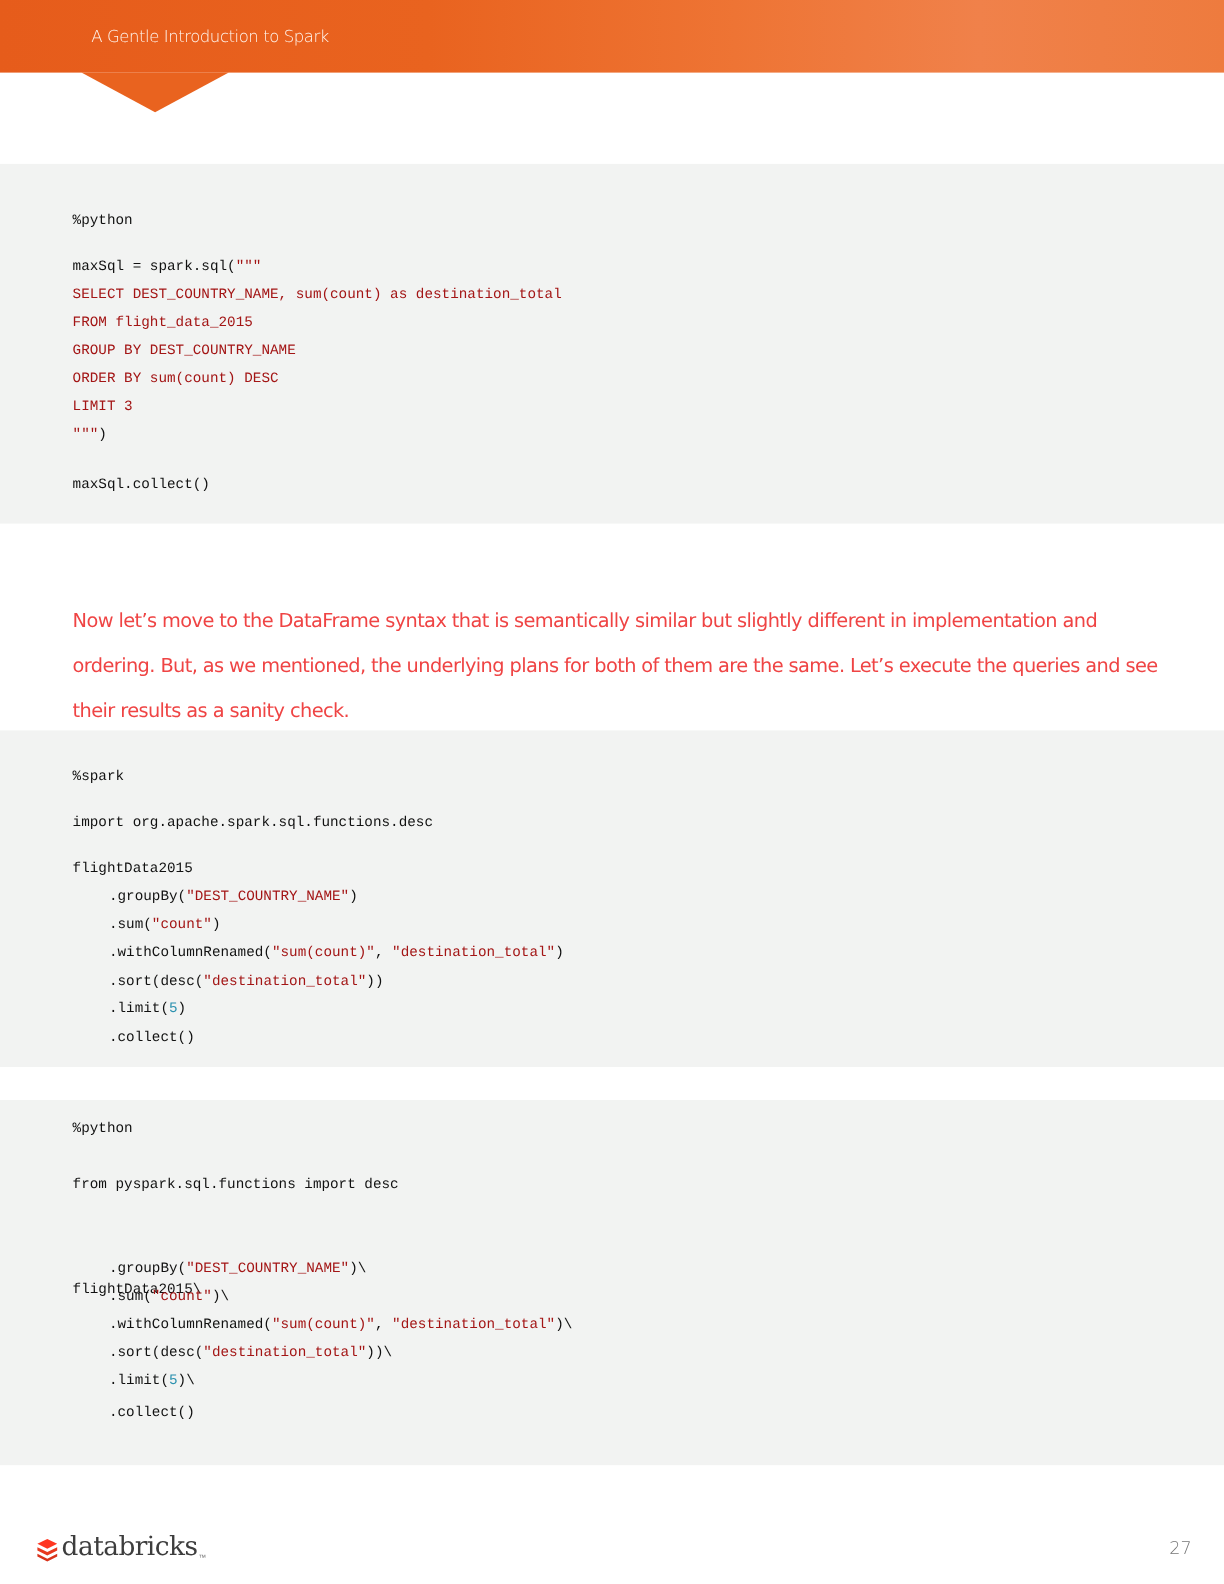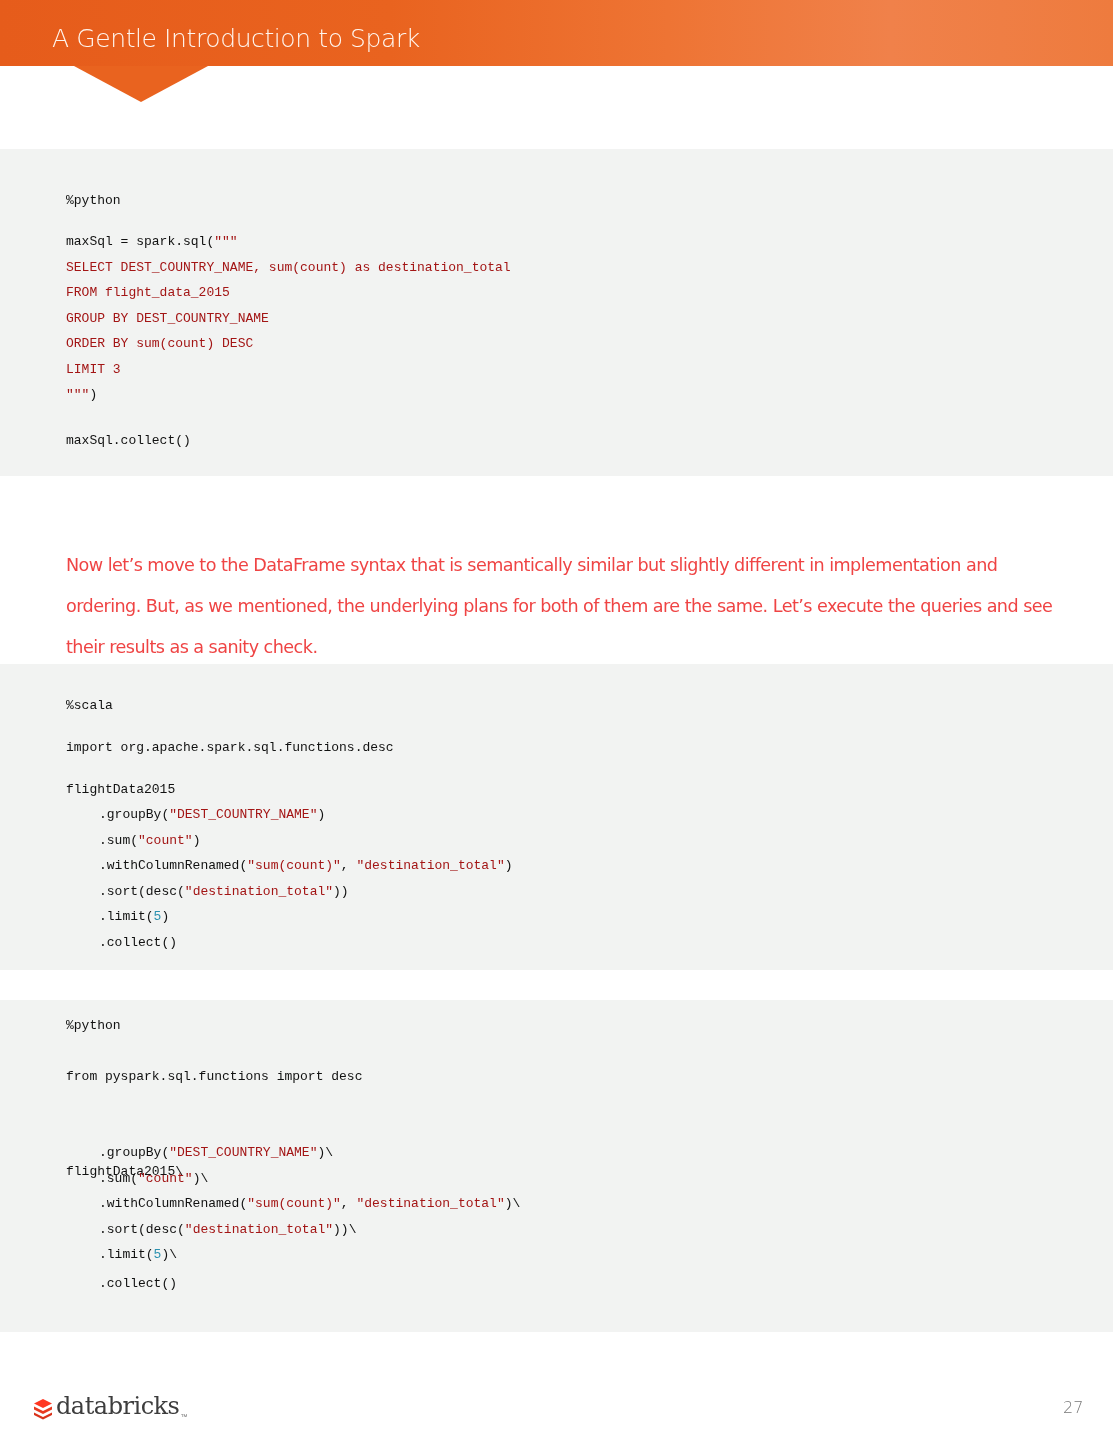--- a/index.html
+++ b/index.html
@@ -12,23 +12,23 @@
       position: absolute; left: 0; top: 0; width: 1113px; height: 66px;
       background: linear-gradient(90deg, #e65c1b 0%, #e9631f 35%, #ee7434 60%, #f0814a 80%, #ee7b3e 100%);
     }
     .header-notch {
       position: absolute; left: 74px; top: 66px; width: 0; height: 0;
       border-left: 67px solid transparent;
       border-right: 67px solid transparent;
       border-top: 36px solid #e9631f;
     }
     .header-title {
-      position: absolute; left: 52px; top: 24px;
+      position: absolute; left: 83px; top: 24px;
       font-family: "DejaVu Sans", sans-serif;
-      font-size: 25px; font-weight: 300; letter-spacing: -0.4px;
+      font-size: 15px; font-weight: 300; letter-spacing: -0.4px;
       color: #fff6ef;
     }
     .code-block {
       position: absolute; left: 0; width: 1113px;
       background: #f2f3f2;
     }
     .code-line {
       position: absolute; left: 66px;
       font-family: "Liberation Mono", monospace;
       font-size: 13px; line-height: 18px; white-space: pre;
@@ -74,21 +74,21 @@
 <div class="code-line str" style="top:284px;">FROM flight_data_2015</div>
 <div class="code-line str" style="top:310px;">GROUP BY DEST_COUNTRY_NAME</div>
 <div class="code-line str" style="top:335px;">ORDER BY sum(count) DESC</div>
 <div class="code-line str" style="top:361px;">LIMIT 3</div>
 <div class="code-line" style="top:386px;"><span class="str">"""</span><span>)</span></div>
 <div class="code-line" style="top:432px;">maxSql.collect()</div>
 
 <div class="prose">Now let’s move to the DataFrame syntax that is semantically similar but slightly different in implementation and ordering. But, as we mentioned, the underlying plans for both of them are the same. Let’s execute the queries and see their results as a sanity check.</div>
 
 <div class="code-block" style="top:664px;height:306px;"></div>
-<div class="code-line" style="top:697px;">%scala</div>
+<div class="code-line" style="top:697px;">%spark</div>
 <div class="code-line" style="top:739px;">import org.apache.spark.sql.functions.desc</div>
 <div class="code-line" style="top:781px;">flightData2015</div>
 <div class="code-line indent" style="top:806px;"><span>.groupBy(</span><span class="str">"DEST_COUNTRY_NAME"</span><span>)</span></div>
 <div class="code-line indent" style="top:832px;"><span>.sum(</span><span class="str">"count"</span><span>)</span></div>
 <div class="code-line indent" style="top:857px;"><span>.withColumnRenamed(</span><span class="str">"sum(count)"</span><span>, </span><span class="str">"destination_total"</span><span>)</span></div>
 <div class="code-line indent" style="top:883px;"><span>.sort(desc(</span><span class="str">"destination_total"</span><span>))</span></div>
 <div class="code-line indent" style="top:908px;"><span>.limit(</span><span class="num">5</span><span>)</span></div>
 <div class="code-line indent" style="top:934px;">.collect()</div>
 
 <div class="code-block" style="top:1000px;height:332px;"></div>

